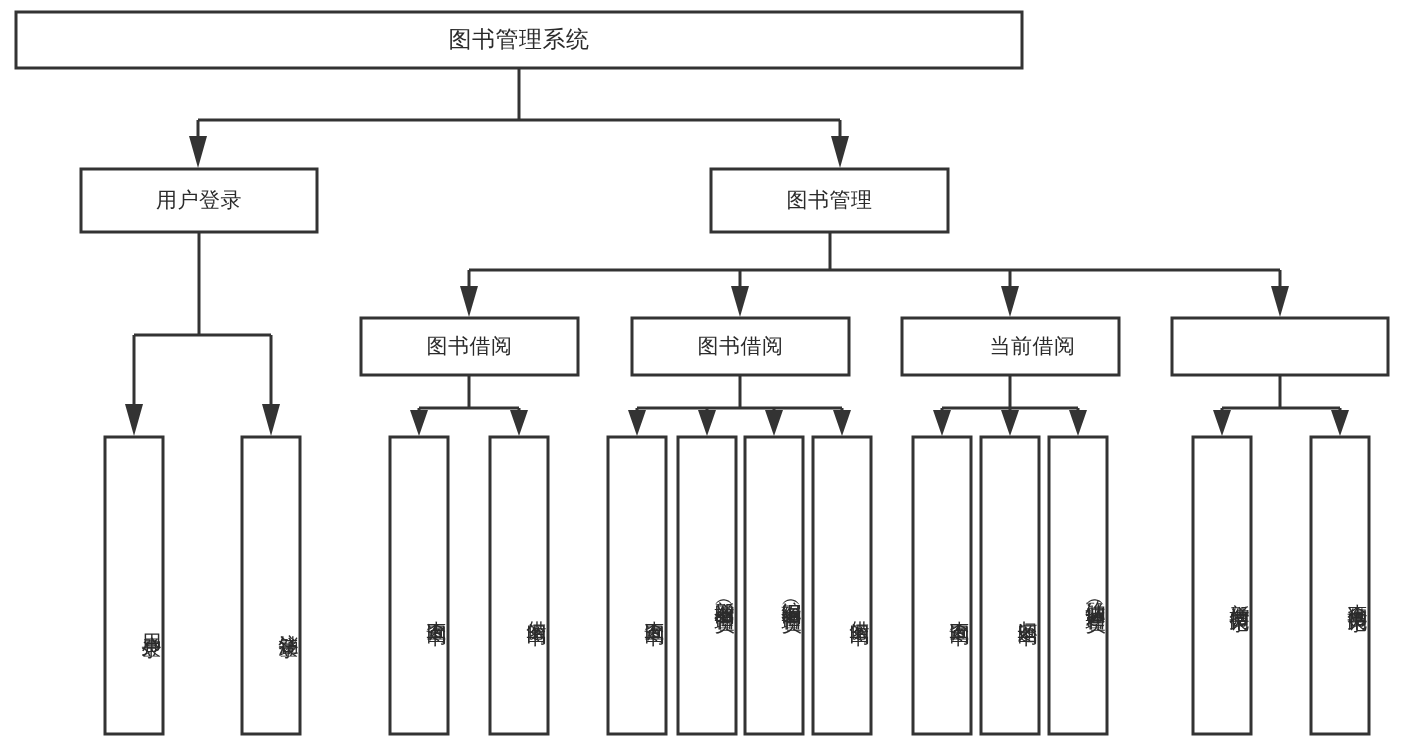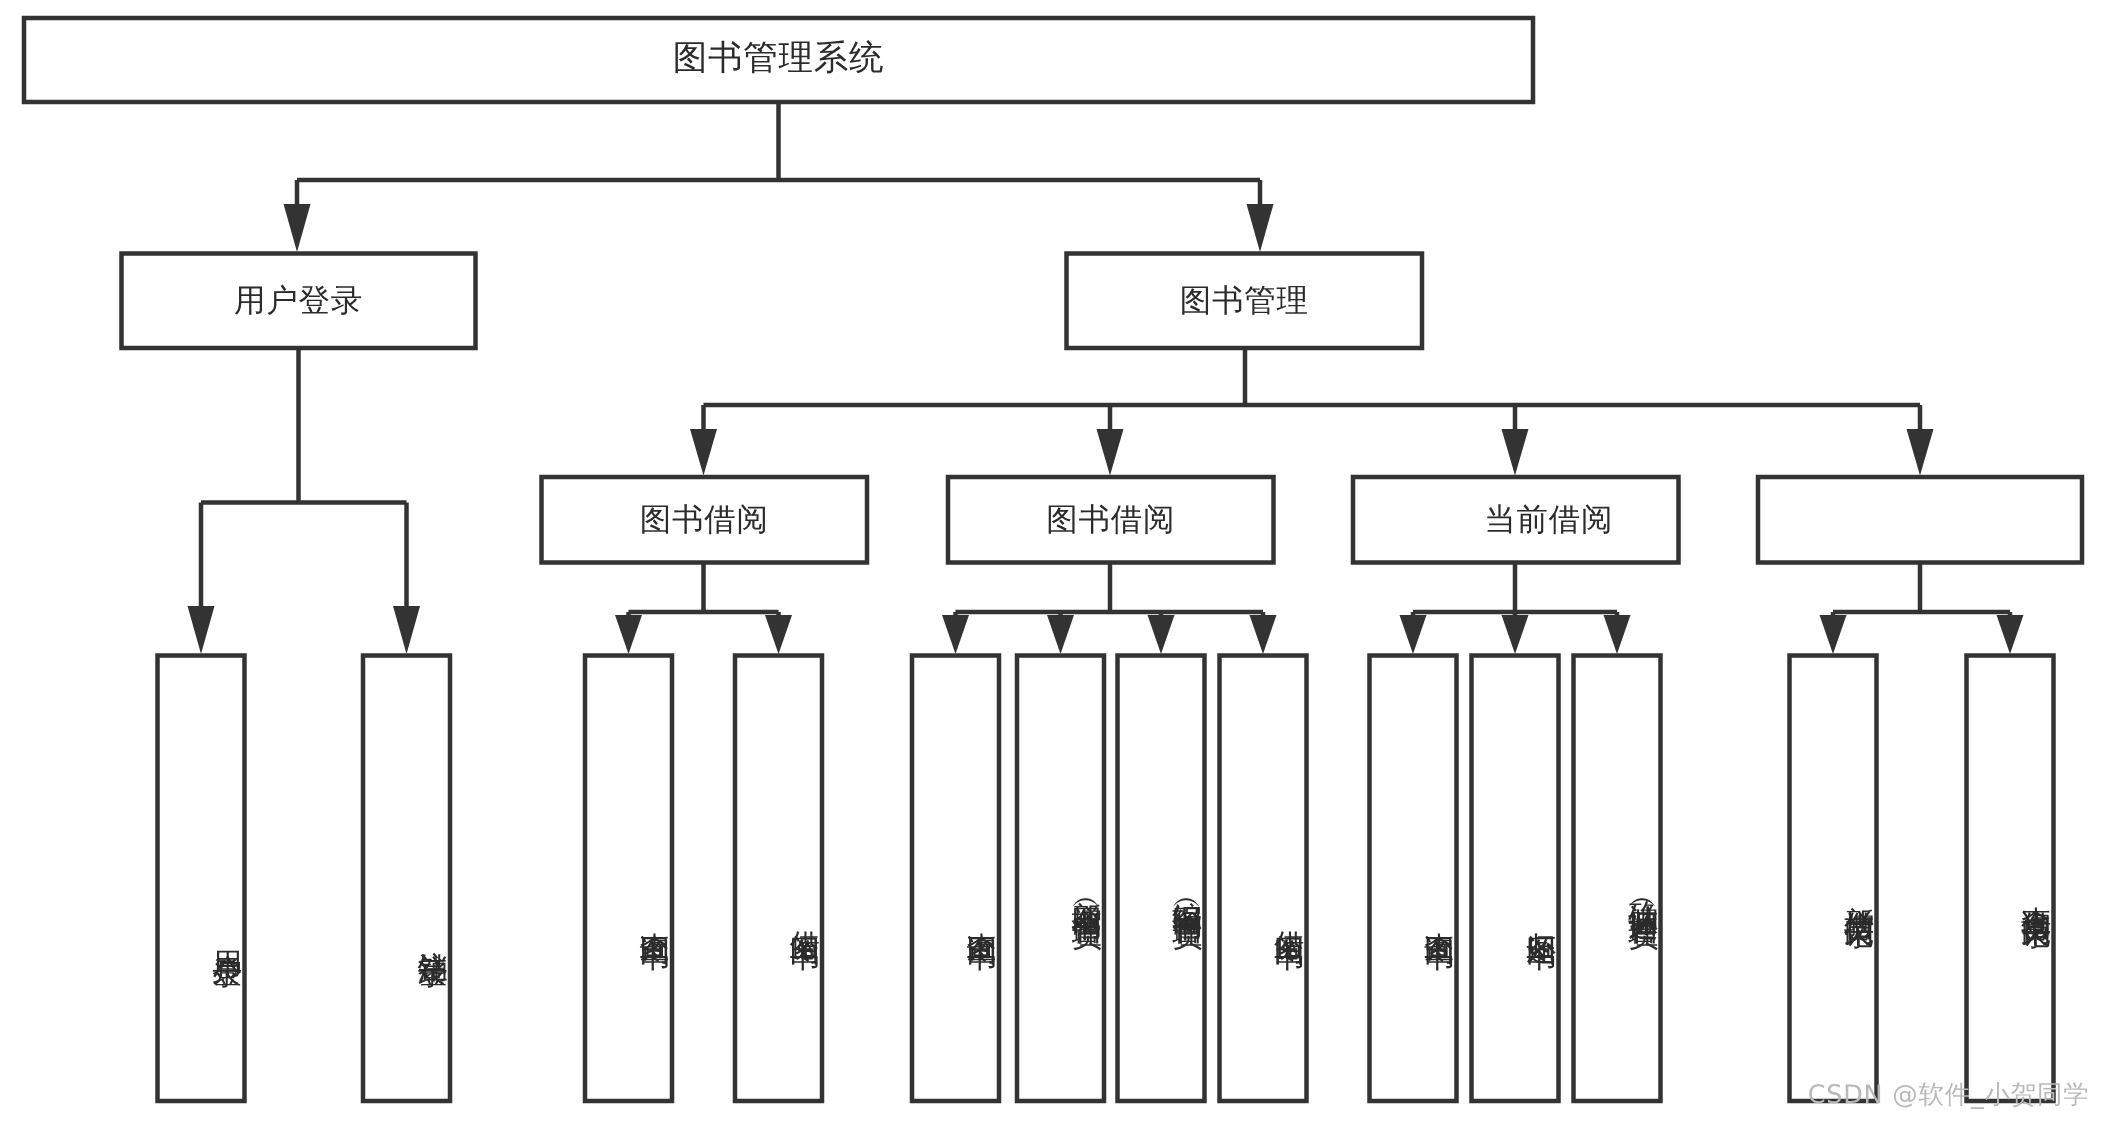--- a/index.html
+++ b/index.html
@@ -213,15 +213,14 @@
   <div class="node-label vertical pad-sm" style="left:745px; top:437px; width:58px; height:297px;">编辑图书（管理员）</div>
   <div class="node-label vertical pad-md" style="left:813px; top:437px; width:58px; height:297px;">借阅图书</div>
 
   <div class="node-label vertical pad-md" style="left:913px; top:437px; width:58px; height:297px;">查询图书</div>
   <div class="node-label vertical pad-md" style="left:981px; top:437px; width:58px; height:297px;">归还图书</div>
   <div class="node-label vertical pad-sm" style="left:1049px; top:437px; width:58px; height:297px;">确认归还（管理员）</div>
 
   <div class="node-label vertical pad-sm" style="left:1193px; top:437px; width:58px; height:297px;">新增借阅记录</div>
   <div class="node-label vertical pad-sm" style="left:1311px; top:437px; width:58px; height:297px;">查询借阅记录</div>
 
-  <div class="watermark">CSDN @软件_小贺同学</div>
 
 </div>
 
 </body></html>

